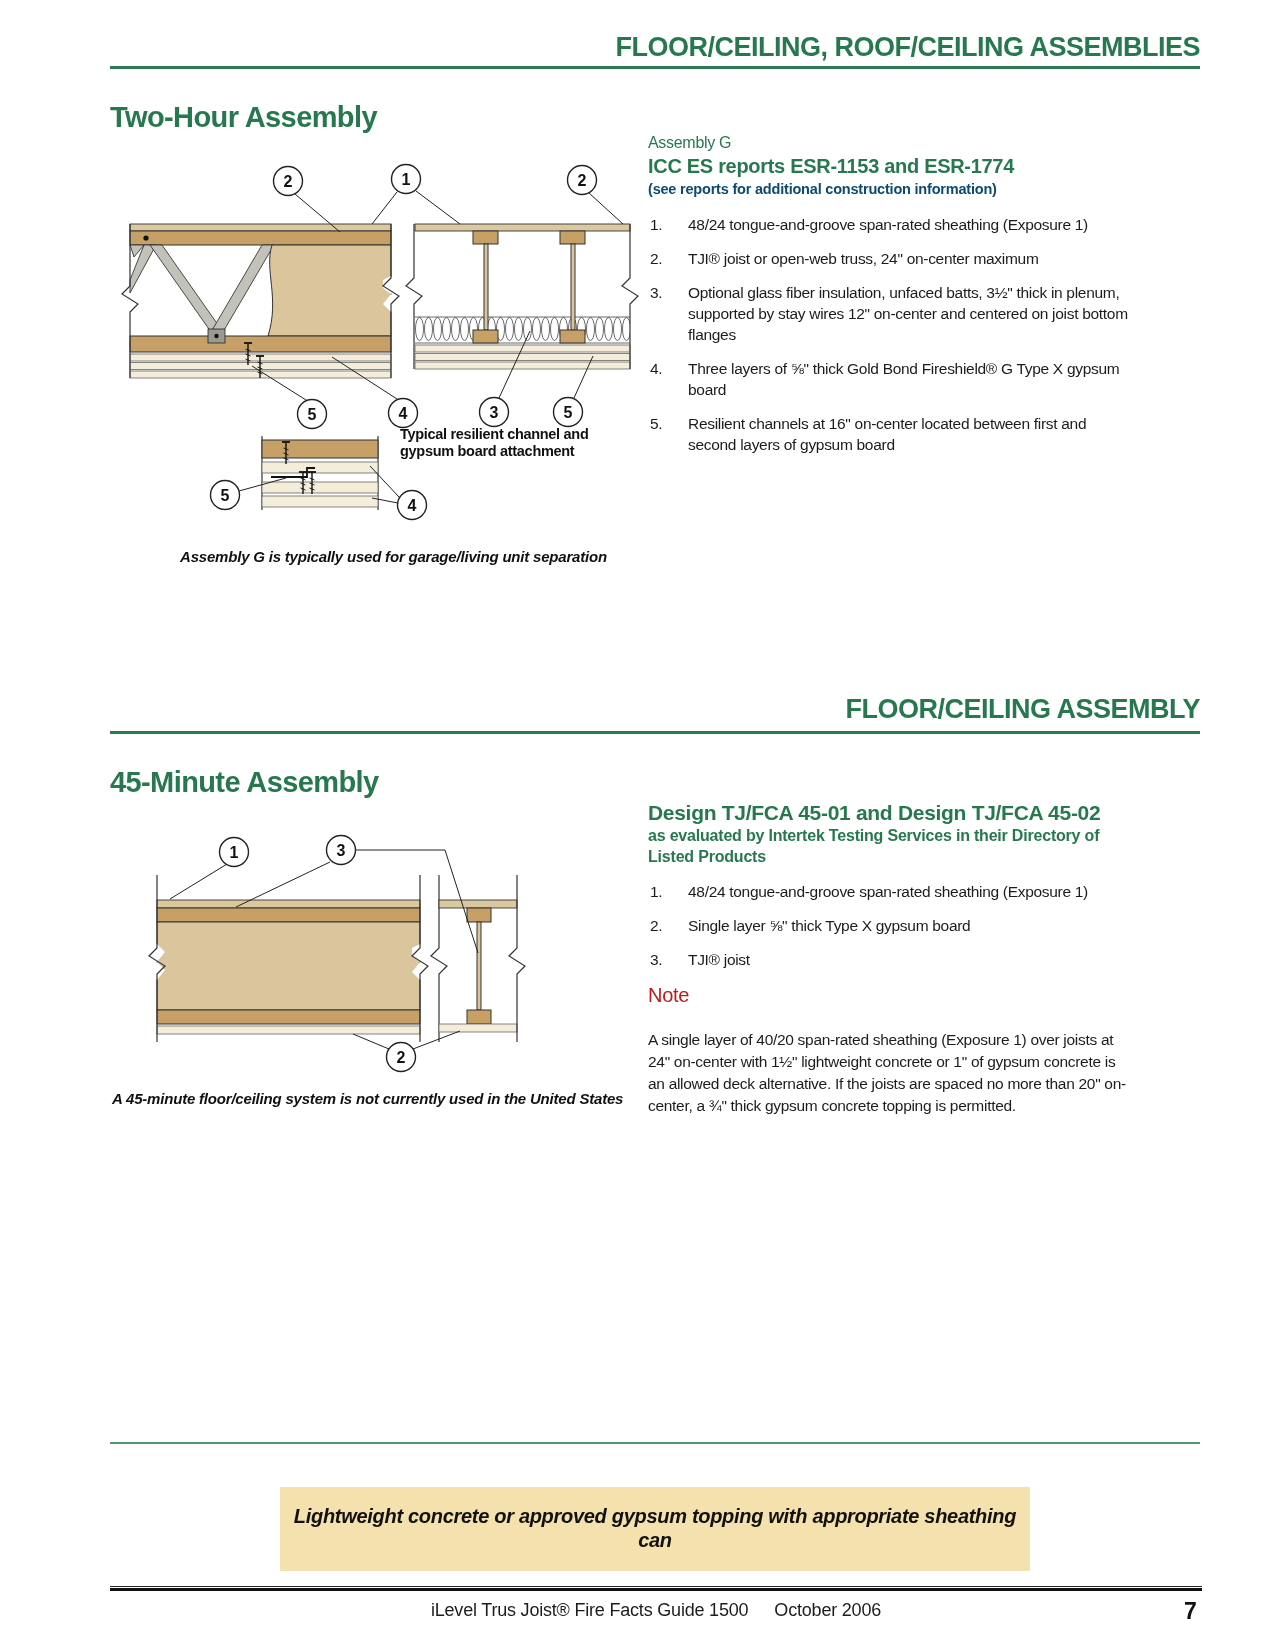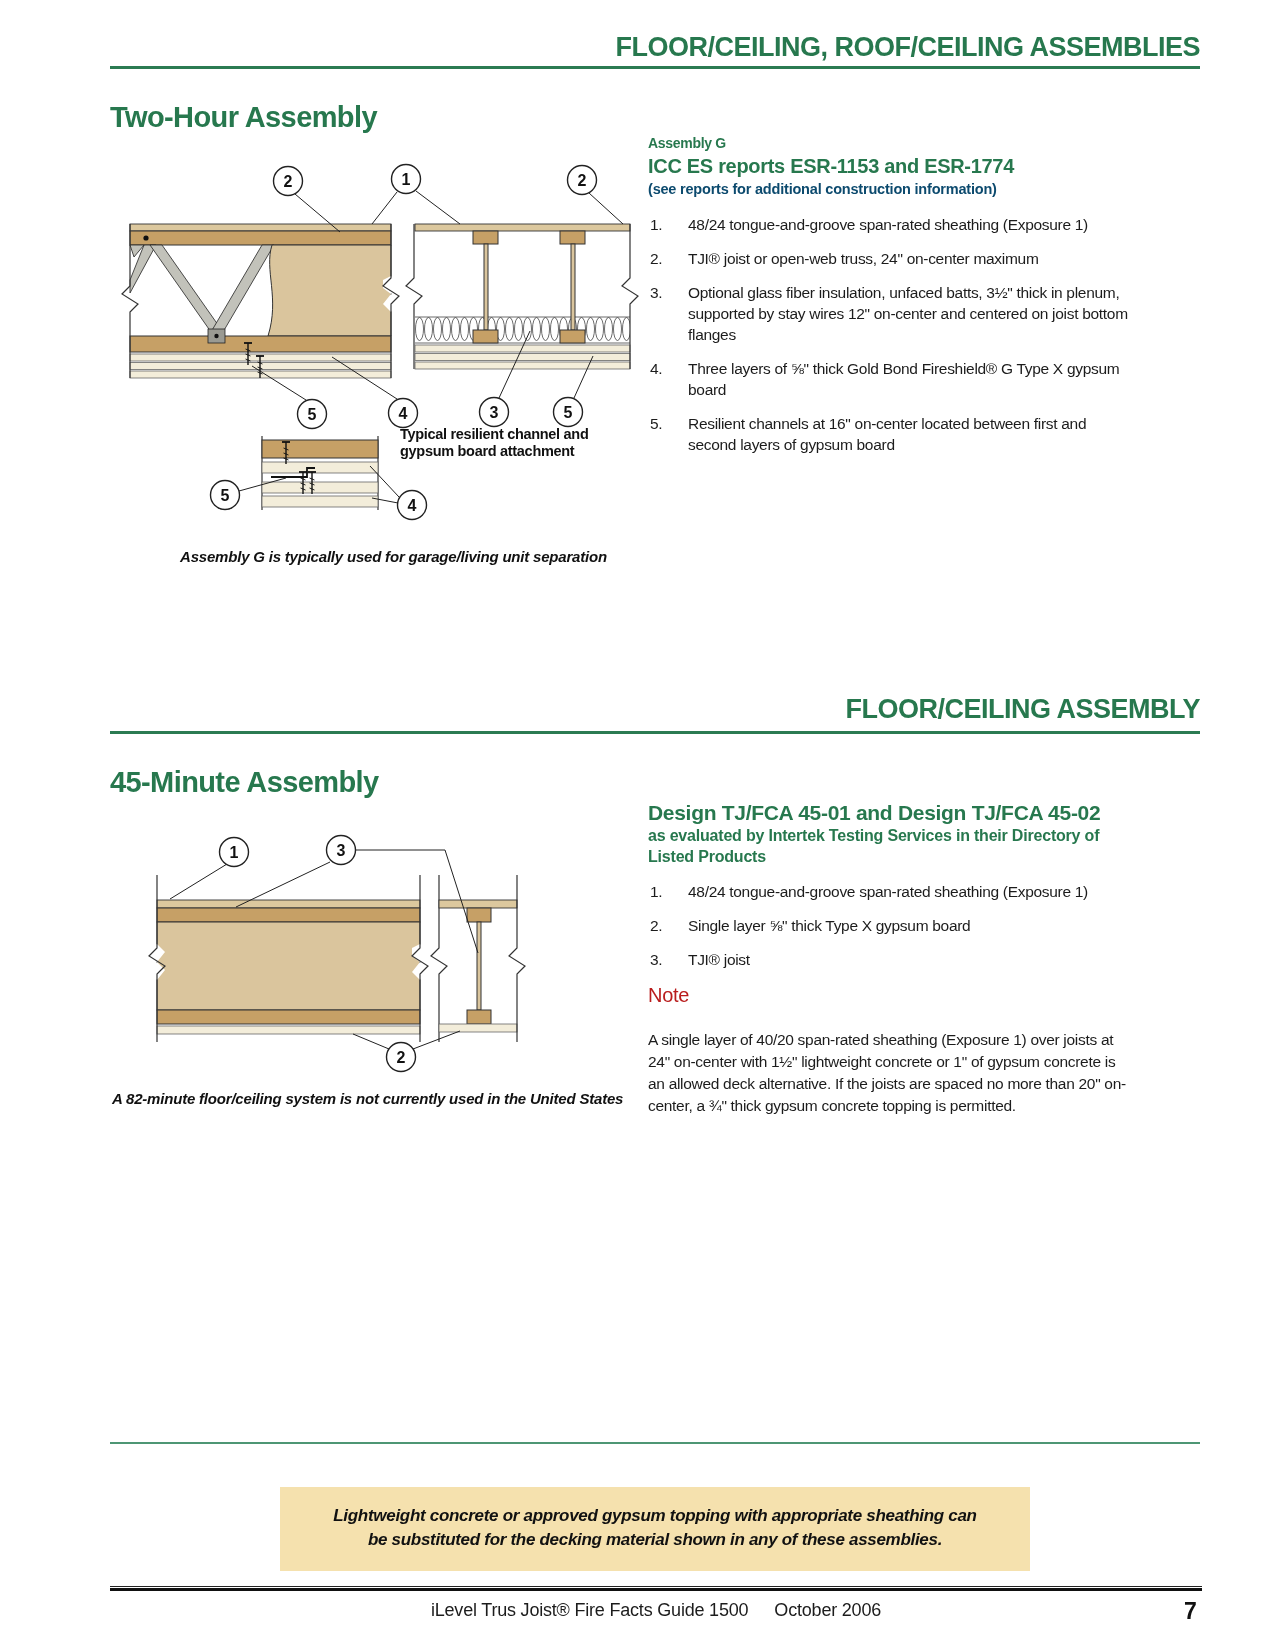--- a/index.html
+++ b/index.html
@@ -11,36 +11,36 @@
   .sec-heading{position:absolute;left:110px;font-size:29px;font-weight:bold;color:#27784E;
                letter-spacing:-0.6px;white-space:nowrap;}
   .diagram{position:absolute;}
   .caption{position:absolute;font-size:15px;font-weight:bold;font-style:italic;
            letter-spacing:-0.2px;color:#111;white-space:nowrap;}
   .detail-label{position:absolute;left:400px;top:426px;width:200px;font-size:14.5px;
                 font-weight:bold;line-height:17px;color:#111;letter-spacing:-0.3px;}
   .rc{position:absolute;left:648px;width:482px;}
   .rc1{top:131px;}
   .rc2{top:800px;}
-  .spec-title{font-size:14px;line-height:24px;font-weight:bold;color:#27784E;letter-spacing:-0.3px;}
+  .spec-title{font-size:16px;line-height:24px;font-weight:normal;color:#27784E;letter-spacing:-0.3px;}
   .spec-reports{font-size:20px;line-height:23px;font-weight:bold;color:#27784E;letter-spacing:-0.3px;}
   .spec-note{font-size:14.5px;line-height:18px;font-weight:bold;color:#0c4a6e;letter-spacing:-0.2px;margin-top:2px;}
   .spec-title2{font-size:21px;line-height:25px;font-weight:bold;color:#27784E;letter-spacing:-0.3px;}
   .spec-sub{font-size:16px;line-height:21px;font-weight:bold;color:#27784E;width:472px;letter-spacing:-0.2px;}
   .spec-list{margin-top:16px;}
   .spec-list2{margin-top:14px;}
   .li{position:relative;padding-left:40px;margin-bottom:13px;font-size:15.5px;line-height:21px;
       letter-spacing:-0.3px;color:#1c1c1c;}
   .li .num{position:absolute;left:2px;top:0;}
   .note-title{font-size:20px;font-weight:normal;color:#b91c1c;margin-top:14px;letter-spacing:-0.3px;}
   .note-text{margin-top:22px;font-size:15.5px;line-height:22px;letter-spacing:-0.3px;color:#1c1c1c;width:478px;}
   .green-divider{position:absolute;left:110px;top:1442px;width:1090px;height:2px;background:#4E9674;}
   .hl-box{position:absolute;left:280px;top:1487px;width:750px;height:84px;background:#F5E1AE;
           text-align:center;padding-top:17px;box-sizing:border-box;}
-  .hl-box div{font-size:17px;line-height:24px;font-weight:bold;font-style:italic;
+  .hl-box div{font-size:20px;line-height:24px;font-weight:bold;font-style:italic;
               letter-spacing:-0.3px;color:#111;}
   .footer-rule{position:absolute;left:110px;top:1586px;width:1092px;height:1px;
                border-top:1.5px solid #222;border-bottom:3.5px solid #111;}
   .footer-text{position:absolute;left:110px;top:1600px;width:1092px;text-align:center;
                font-size:18px;letter-spacing:-0.2px;color:#1c1c1c;}
   .footer-text .sep{display:inline-block;width:26px;}
   .page-num{position:absolute;left:1184px;top:1598px;font-size:23px;font-weight:bold;color:#111;}
   svg .co-circle{fill:#fff;stroke:#222;stroke-width:1.4;}
   svg .co-num{font-family:"Liberation Sans",sans-serif;font-weight:bold;font-size:16px;
               text-anchor:middle;fill:#111;}
@@ -270,21 +270,21 @@
         <circle class="co-circle" cx="241" cy="30" r="14.5"></circle>
         <text class="co-num" x="241" y="35.5">3</text>
       </g>
       <g>
         <circle class="co-circle" cx="301" cy="237" r="14.5"></circle>
         <text class="co-num" x="301" y="242.5">2</text>
       </g>
     </svg>
   </div>
 
-  <div class="caption" style="left:112px;top:1090px;">A 82-minute floor/ceiling system is not currently used in the United States</div>
+  <div class="caption" style="left:112px;top:1090px;">A 45-minute floor/ceiling system is not currently used in the United States</div>
 
   <div class="rc rc2">
     <div class="spec-title2">Design TJ/FCA 45-01 and Design TJ/FCA 45-02</div>
     <div class="spec-sub">as evaluated by Intertek Testing Services in their Directory of Listed Products</div>
     <div class="spec-list2">
       <div class="li">
         <span class="num">1.</span>
         <span>48/24 tongue-and-groove span-rated sheathing (Exposure 1)</span>
       </div>
       <div class="li">
@@ -297,21 +297,20 @@
       </div>
     </div>
     <div class="note-title">Note</div>
     <div class="note-text">A single layer of 40/20 span-rated sheathing (Exposure 1) over joists at 24" on-center with 1½" lightweight concrete or 1" of gypsum concrete is an allowed deck alternative. If the joists are spaced no more than 20" on-center, a ¾" thick gypsum concrete topping is permitted.</div>
   </div>
 
   <div class="green-divider"></div>
 
   <div class="hl-box">
     <div>Lightweight concrete or approved gypsum topping with appropriate sheathing can</div>
-    <div>be substituted for the decking material shown in any of these assemblies.</div>
   </div>
 
   <div class="footer-rule"></div>
   <div class="footer-text">
     <span>iLevel Trus Joist® Fire Facts Guide 1500</span><span class="sep"></span><span>October 2006</span>
   </div>
   <div class="page-num">7</div>
 
 </div>
 

